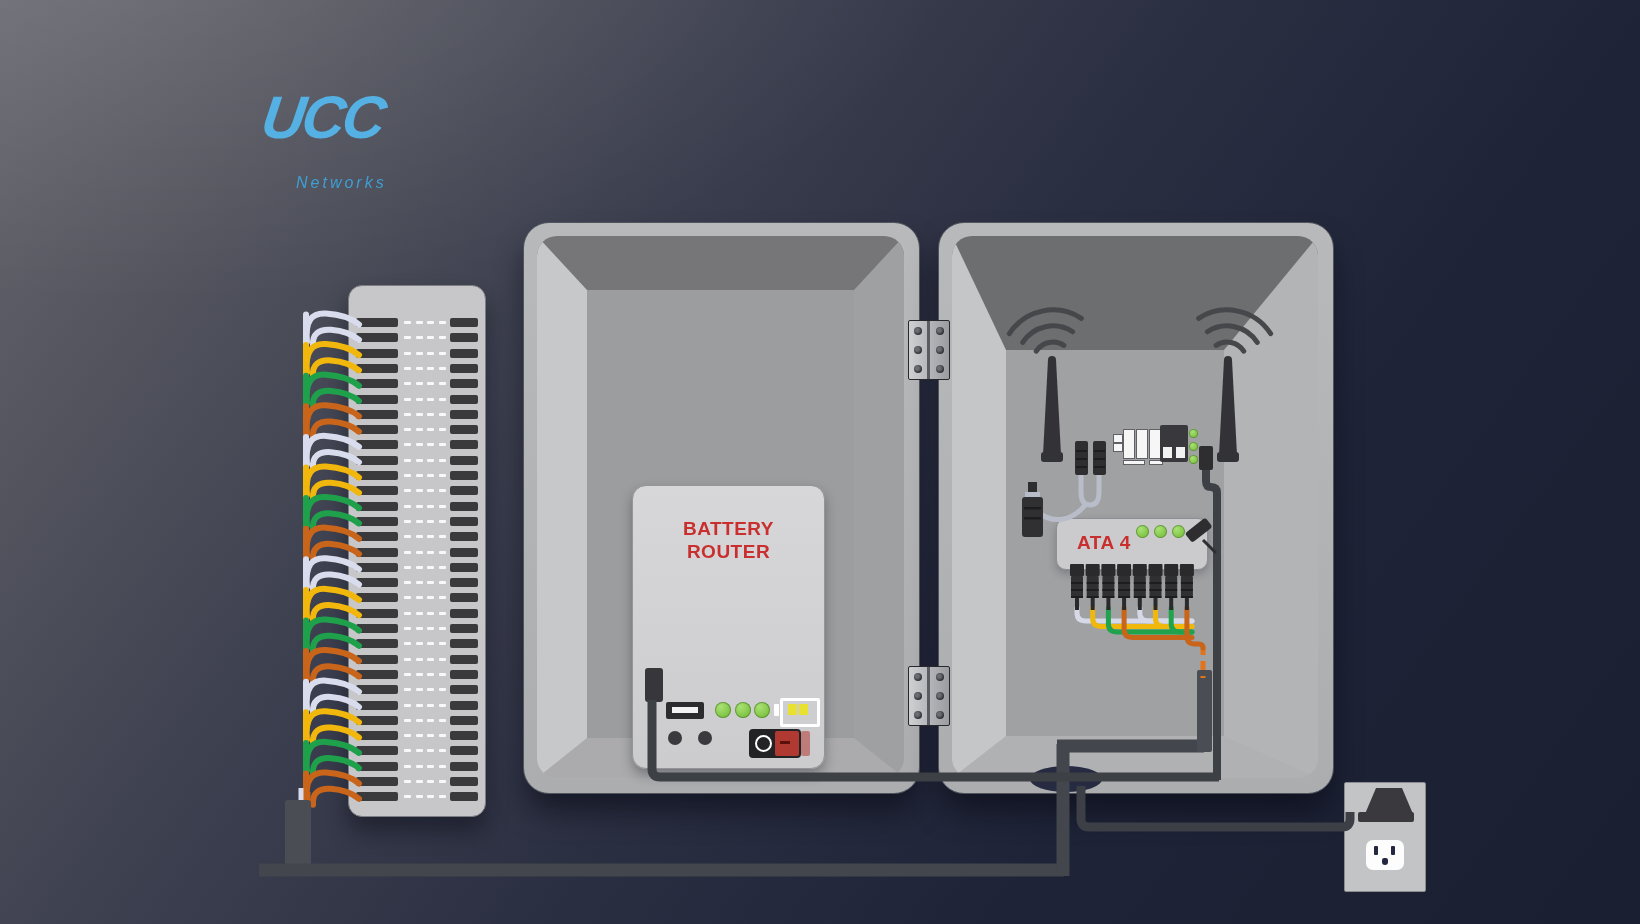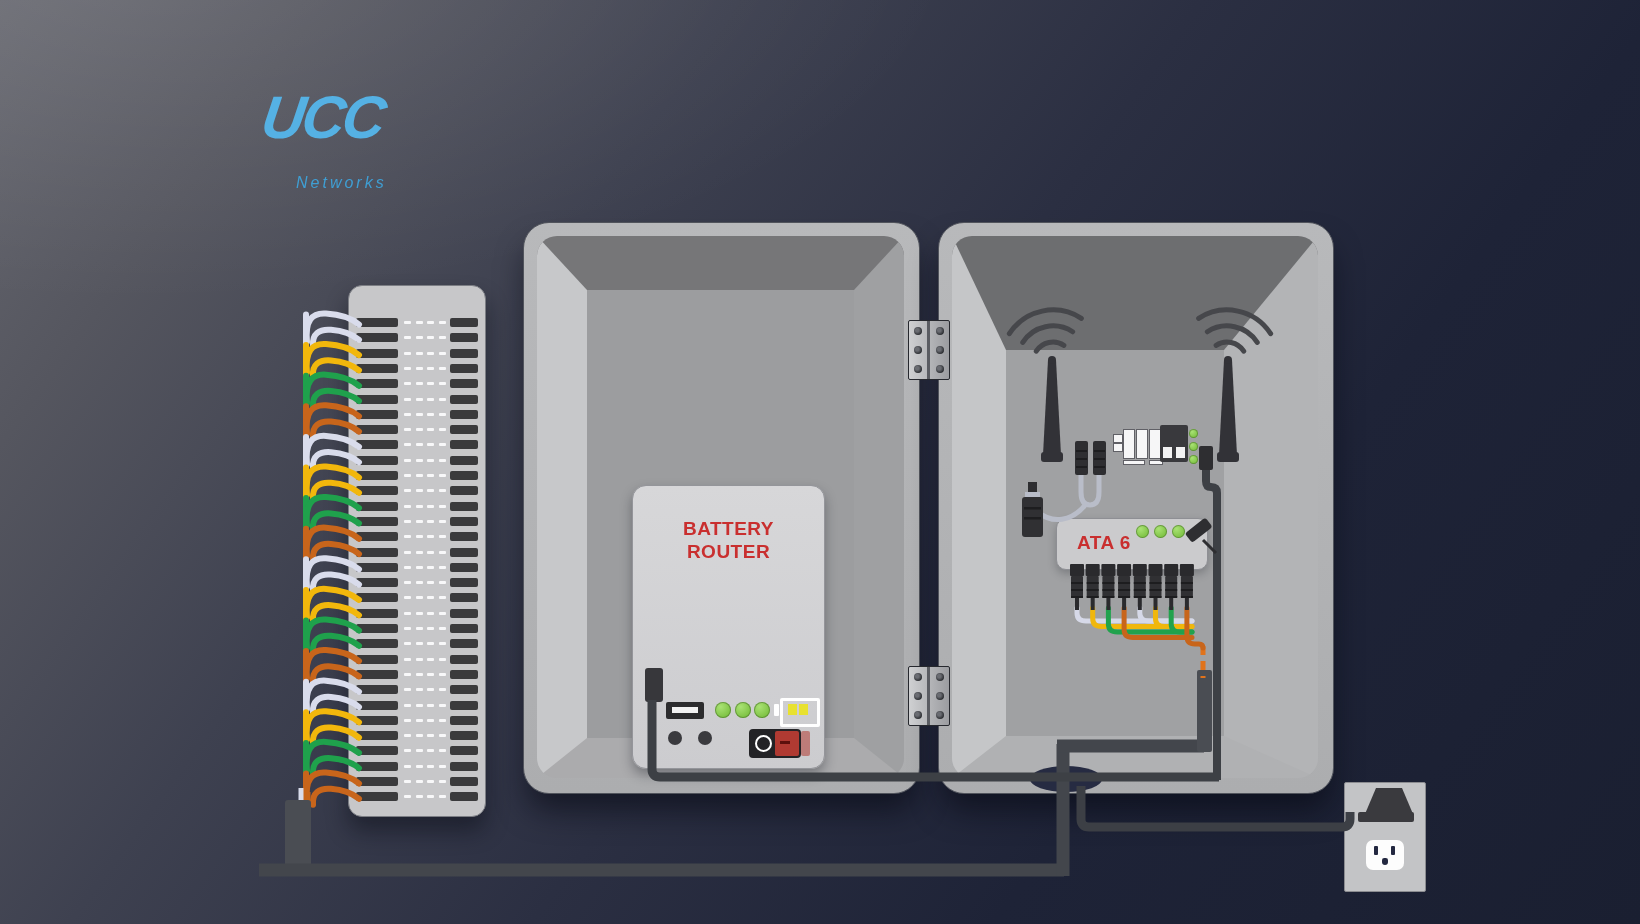--- a/index.html
+++ b/index.html
@@ -331,21 +331,21 @@
   <div class="abs port-white" style="left:1136px;top:429px;width:10px;height:28px;"></div>
   <div class="abs port-white" style="left:1149px;top:429px;width:10px;height:28px;"></div>
   <div class="abs port-white" style="left:1123px;top:460px;width:20px;height:3px;"></div>
   <div class="abs port-white" style="left:1149px;top:460px;width:12px;height:3px;"></div>
   <div class="abs eth-block">
     <div class="eth-in" style="left:3px;"></div>
       <div class="eth-in" style="left:16px;"></div>
   </div>
 
   <div class="abs ata">
-    <div class="ata-label">ATA 6</div>
+    <div class="ata-label">ATA 4</div>
   </div>
 
   <div class="abs hinge" style="left:908px;top:320px;">
       <div class="screw" style="left: 5px; top: 6px;"></div>
       <div class="screw" style="left: 5px; top: 25px;"></div>
       <div class="screw" style="left: 5px; top: 44px;"></div>
       <div class="screw" style="left: 27px; top: 6px;"></div>
       <div class="screw" style="left: 27px; top: 25px;"></div>
       <div class="screw" style="left: 27px; top: 44px;"></div>
     </div>

